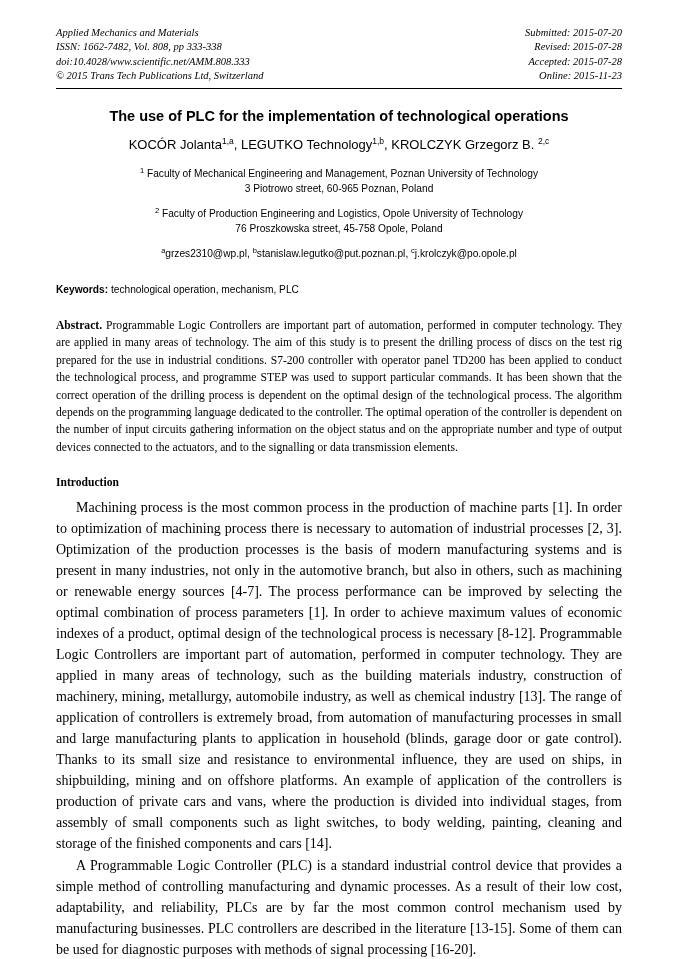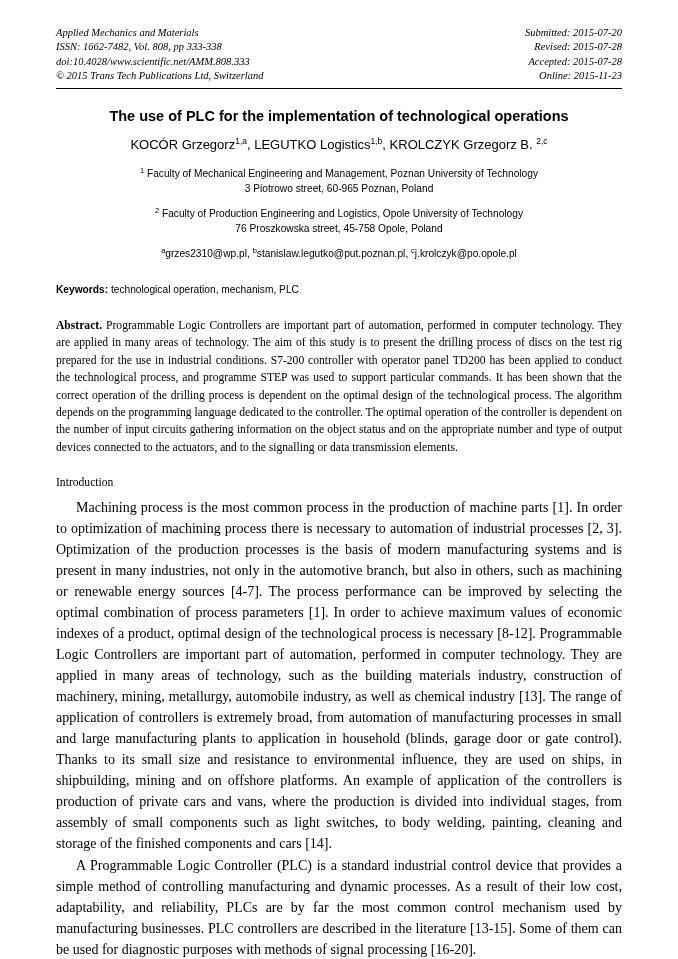--- a/index.html
+++ b/index.html
@@ -91,21 +91,21 @@
     font-size: 11.6px;
     line-height: 1.5;
     text-align: justify;
     margin-bottom: 20px;
   }
   .abstract b {
     font-weight: bold;
   }
   .section-head {
     font-family: "Liberation Serif", serif;
-    font-weight: normal;
+    font-weight: bold;
     font-size: 11.6px;
     margin-bottom: 8px;
   }
   .body-par {
     font-family: "Liberation Serif", serif;
     font-size: 14px;
     line-height: 1.5;
     text-align: justify;
     text-indent: 20px;
     margin: 0 0 1px 0;
@@ -129,21 +129,21 @@
       <div>Accepted: 2015-07-28</div>
       <div>Online: 2015-11-23</div>
     </div>
   </div>
 
   <div class="rule"></div>
 
   <div class="title">The use of PLC for the implementation of technological operations</div>
 
   <div class="authors">
-    <span>KOCÓR Grzegorz</span><sup>1,a</sup><span>, LEGUTKO Logistics</span><sup>1,b</sup><span>, KROLCZYK Grzegorz B.</span> <sup>2,c</sup>
+    <span>KOCÓR Jolanta</span><sup>1,a</sup><span>, LEGUTKO Technology</span><sup>1,b</sup><span>, KROLCZYK Grzegorz B.</span> <sup>2,c</sup>
   </div>
 
   <div class="affil">
     <div><sup>1</sup><span> Faculty of Mechanical Engineering and Management, Poznan University of Technology</span></div>
     <div>3 Piotrowo street, 60-965 Poznan, Poland</div>
   </div>
 
   <div class="affil">
     <div><sup>2</sup><span> Faculty of Production Engineering and Logistics, Opole University of Technology</span></div>
     <div>76 Proszkowska street, 45-758 Opole, Poland</div>

